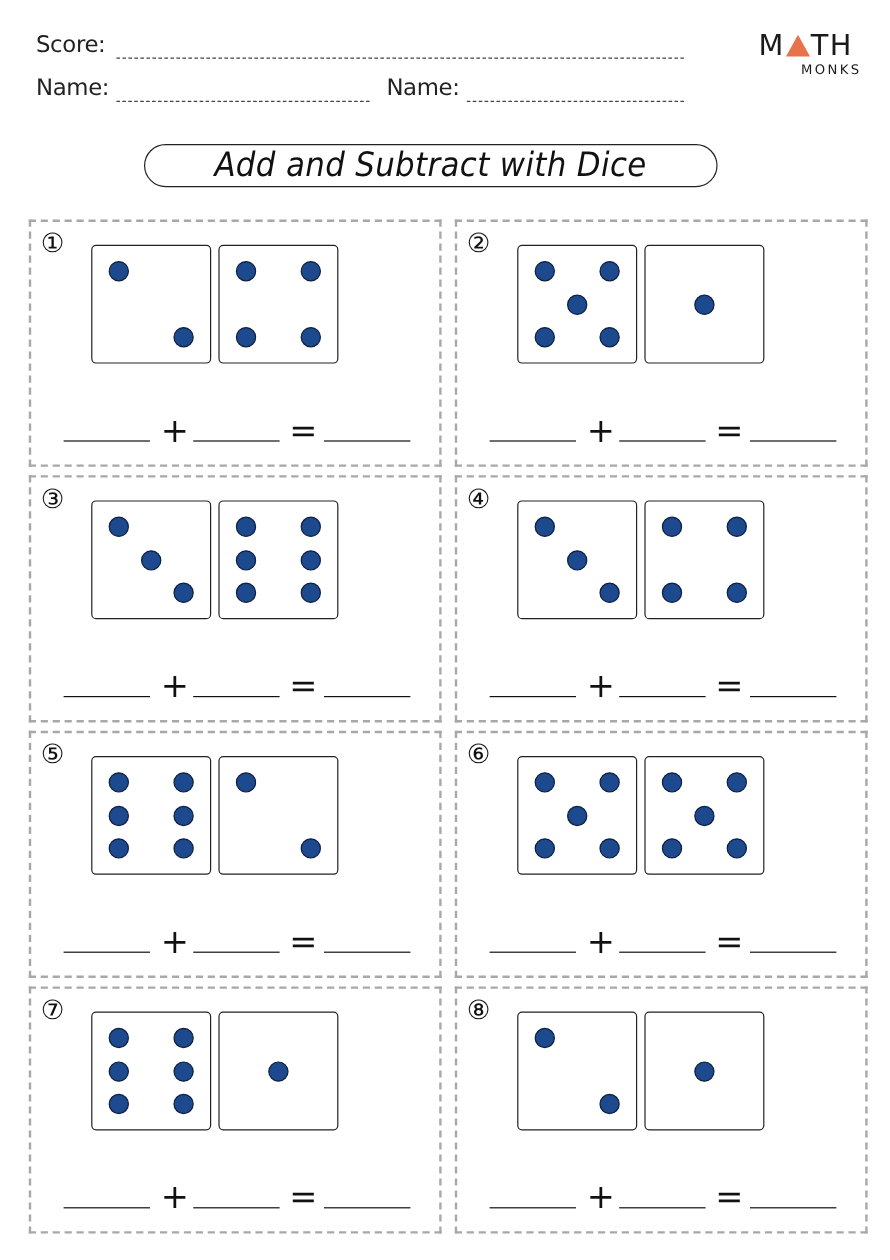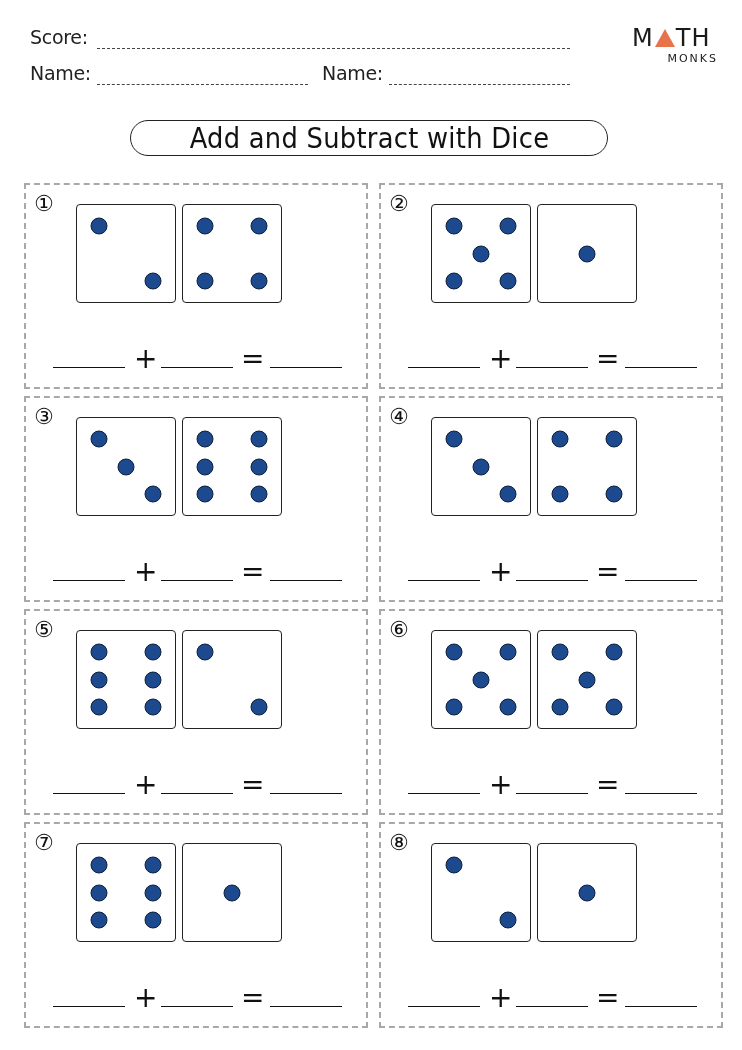--- a/index.html
+++ b/index.html
@@ -4,21 +4,21 @@
   <style>
     html, body { margin: 0; padding: 0; background: #ffffff; }
     body { width: 742px; height: 1050px; position: relative; overflow: hidden;
            font-family: "Liberation Sans", "DejaVu Sans", sans-serif; color: #1a1a1a; }
     .hdr-label { position: absolute; font-size: 19px; color: #222; font-family: "DejaVu Sans", sans-serif; letter-spacing: -0.3px; }
     .hdr-line { position: absolute; border-bottom: 1px dashed #444; height: 0; }
     .logo { position: absolute; left: 632px; top: 26px; width: 90px; }
     .logo-top { font-family: "DejaVu Sans", sans-serif; font-size: 24px; font-weight: 500; color: #1a1a1a; letter-spacing: 1px; display: flex; align-items: flex-end; line-height: 24px; }
     .logo-tri { display: inline-block; width: 0; height: 0; border-left: 10px solid transparent; border-right: 10px solid transparent; border-bottom: 18px solid #e8734a; margin: 0 1px 3px 1px; }
     .logo-bottom { font-family: "DejaVu Sans", sans-serif; font-size: 11px; letter-spacing: 2px; color: #1a1a1a; text-align: right; margin-top: 2px; padding-right: 4px; }
-    .title-pill { position: absolute; left: 130px; top: 120px; width: 478px; height: 36px; border: 1.5px solid #222; border-radius: 20px; box-sizing: border-box; display: flex; align-items: flex-end; justify-content: center; }
+    .title-pill { position: absolute; left: 120px; top: 120px; width: 478px; height: 36px; border: 1.5px solid #222; border-radius: 20px; box-sizing: border-box; display: flex; align-items: flex-start; justify-content: center; font-style: italic; }
     .title-text { font-family: "DejaVu Sans", sans-serif; font-size: 28px; color: #111; letter-spacing: 0.3px; white-space: nowrap; transform: scaleX(0.92); }
     .panel { position: absolute; width: 344px; height: 206px; border: 2px dashed #a8a8a8; box-sizing: border-box; }
     .num { position: absolute; left: 8px; top: 8px; font-size: 22px; line-height: 22px; color: #111; font-family: "DejaVu Sans", sans-serif; }
     .die { position: absolute; top: 19px; width: 100px; height: 99px; border: 1.5px solid #222; border-radius: 4px; box-sizing: border-box; background: #fff; }
     .pip { position: absolute; width: 17px; height: 17px; border-radius: 50%; background: #1d4a8e; border: 1px solid #0d1f3a; box-sizing: border-box; transform: translate(-50%, -50%); }
     .blank { position: absolute; top: 182px; width: 72px; height: 0; border-bottom: 1.5px solid #111; }
     .op { position: absolute; top: 160px; font-size: 28px; line-height: 28px; color: #111; font-family: "DejaVu Sans", sans-serif; }
   </style>
 </head>
 <body>

